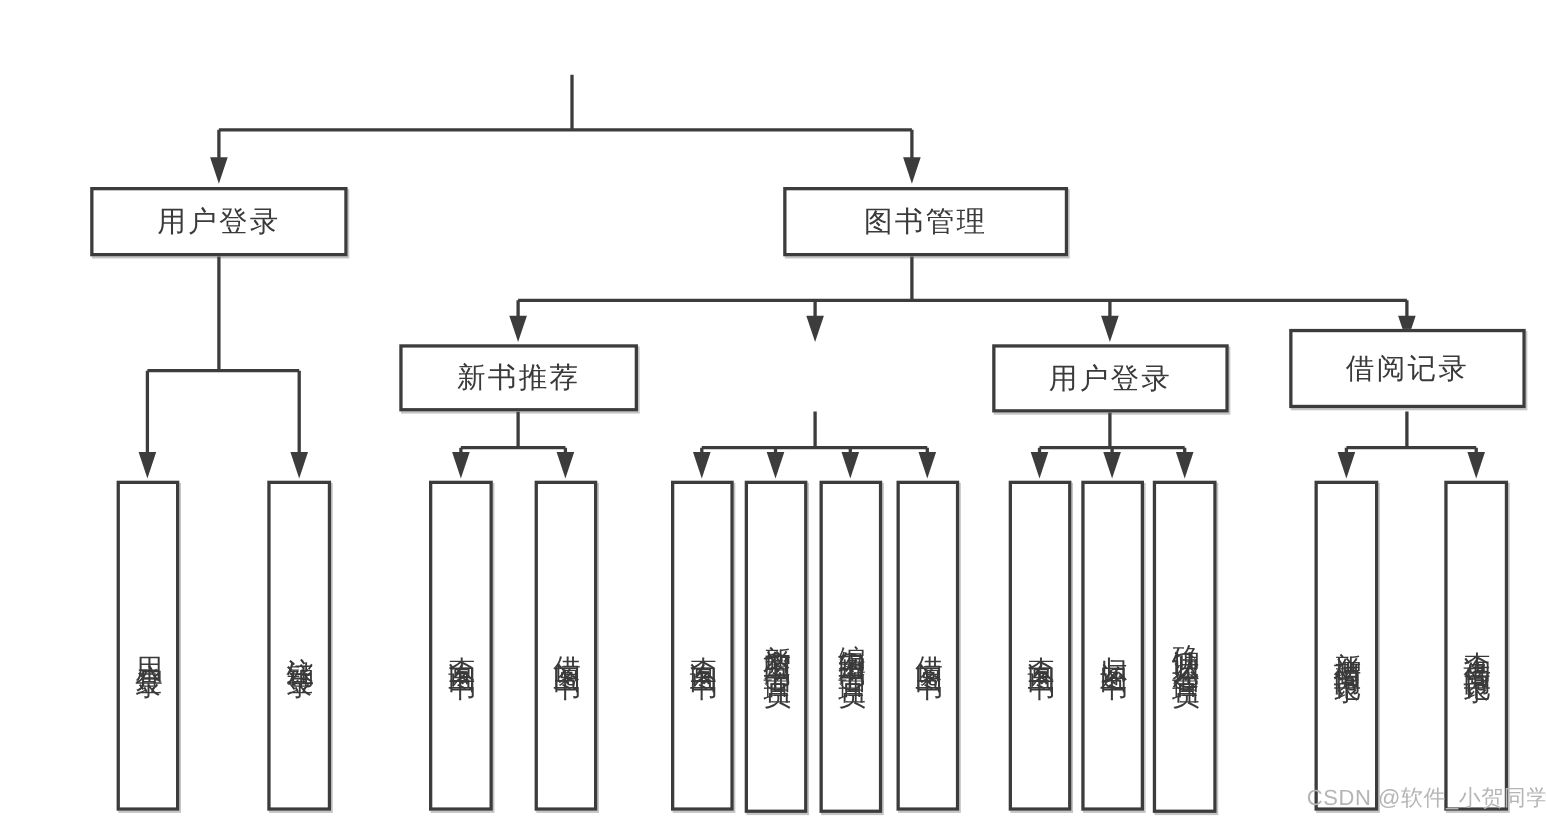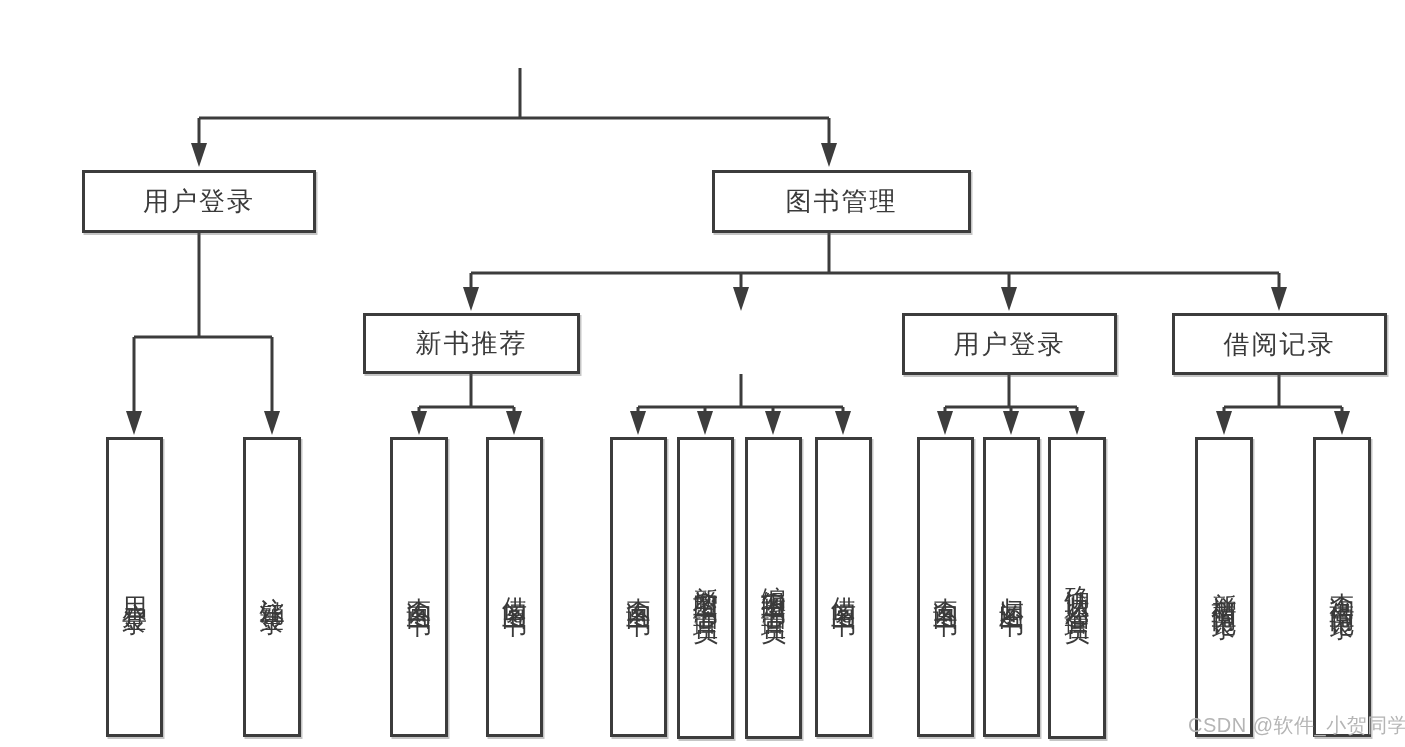--- a/index.html
+++ b/index.html
@@ -94,21 +94,21 @@
   <div class="node hbox" style="left:712px; top:170px; width:259px; height:63px;">
     <span>图书管理</span>
   </div>
 
   <div class="node hbox" style="left:363px; top:313px; width:217px; height:61px;">
     <span>新书推荐</span>
   </div>
   <div class="node hbox" style="left:902px; top:313px; width:215px; height:62px;">
     <span>用户登录</span>
   </div>
-  <div class="node hbox" style="left:1172px; top:313px; width:215px; height:62px;">
+  <div class="node hbox" style="left:1172px; top:299px; width:215px; height:72px;">
     <span>借阅记录</span>
   </div>
 
   <div class="node vbox" style="left:106px; top:437px; width:57px; height:300px;">
     <span>用户登录</span>
   </div>
   <div class="node vbox" style="left:243px; top:437px; width:58px; height:300px;">
     <span>注销登录</span>
   </div>
 

